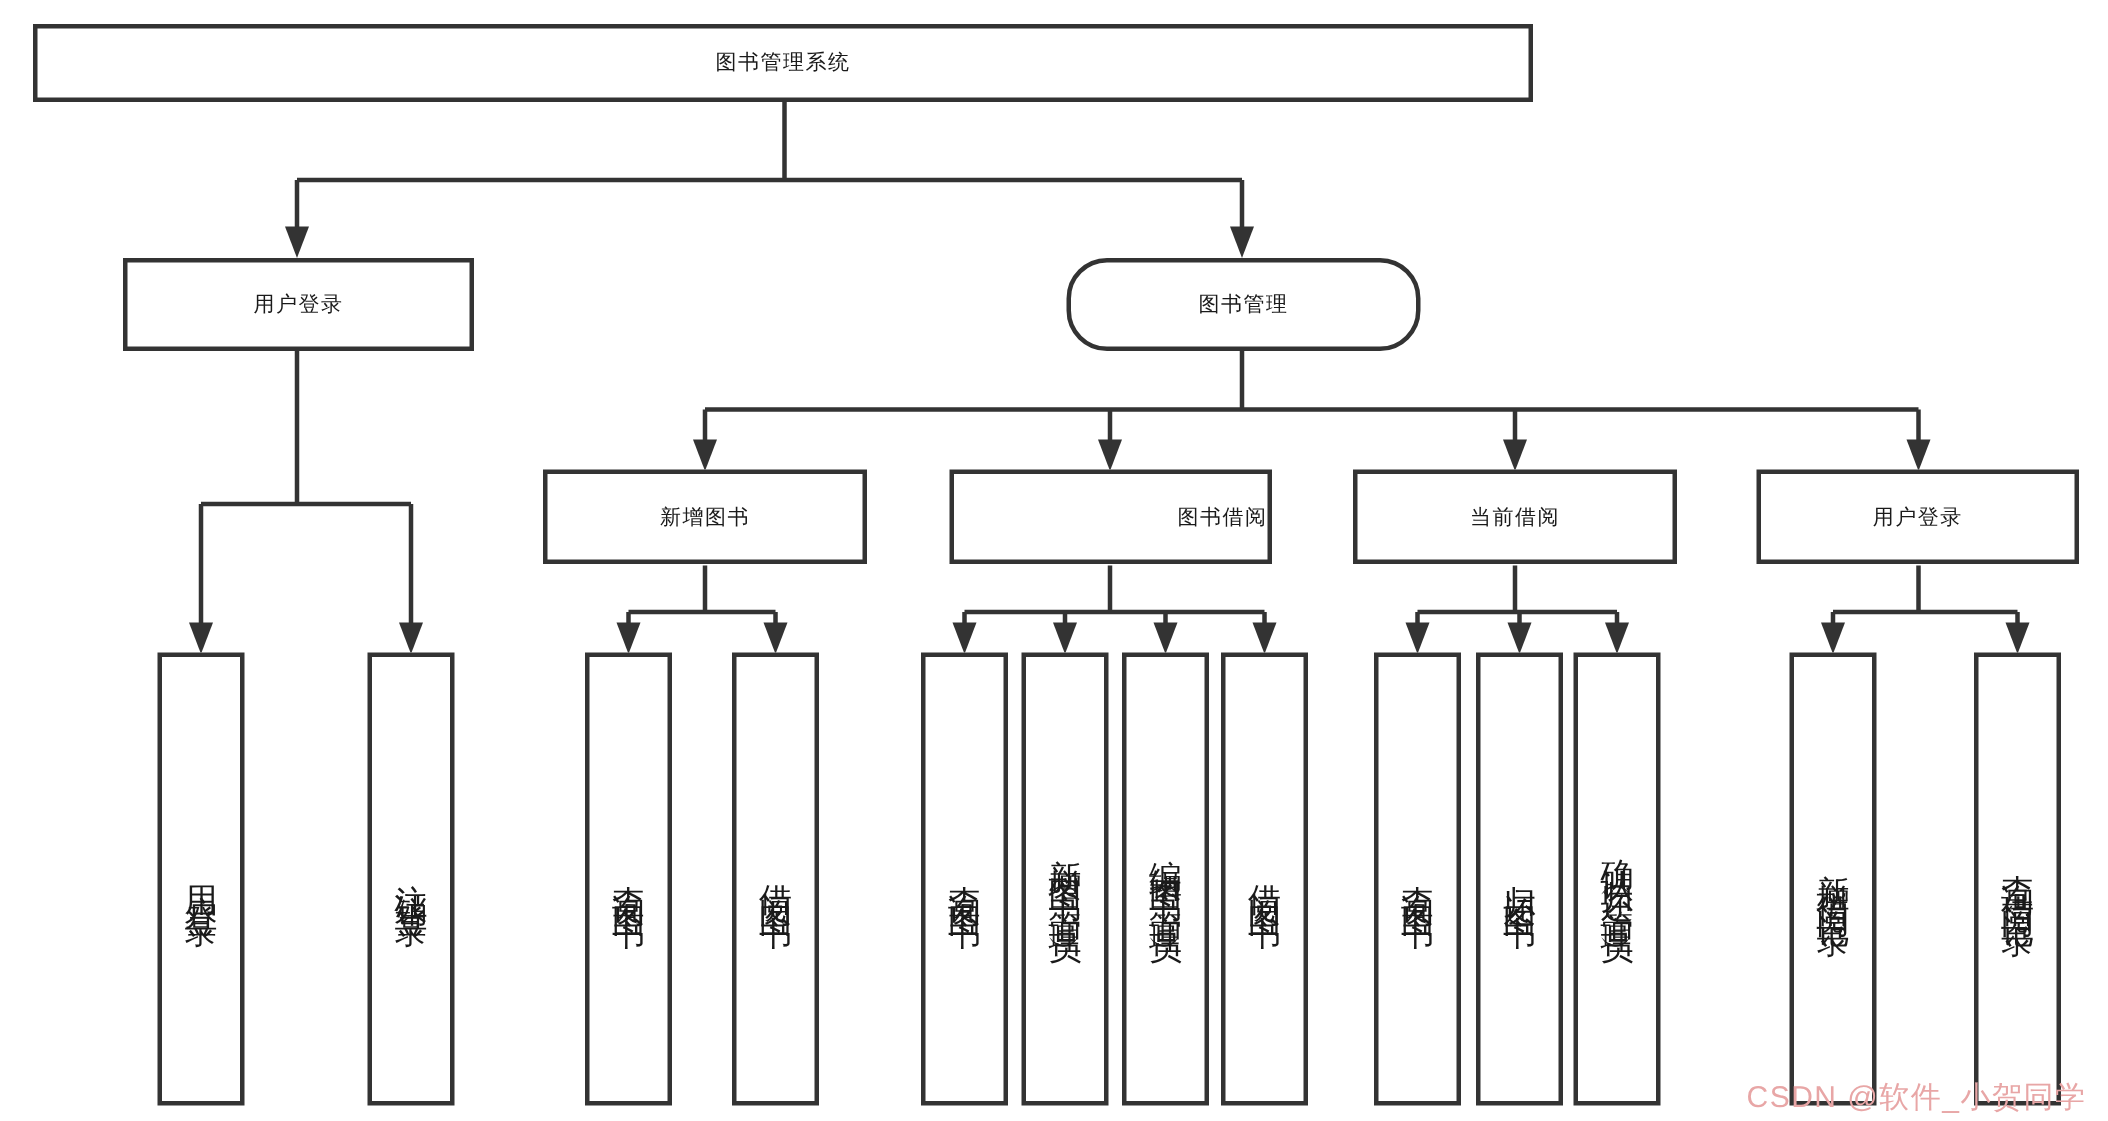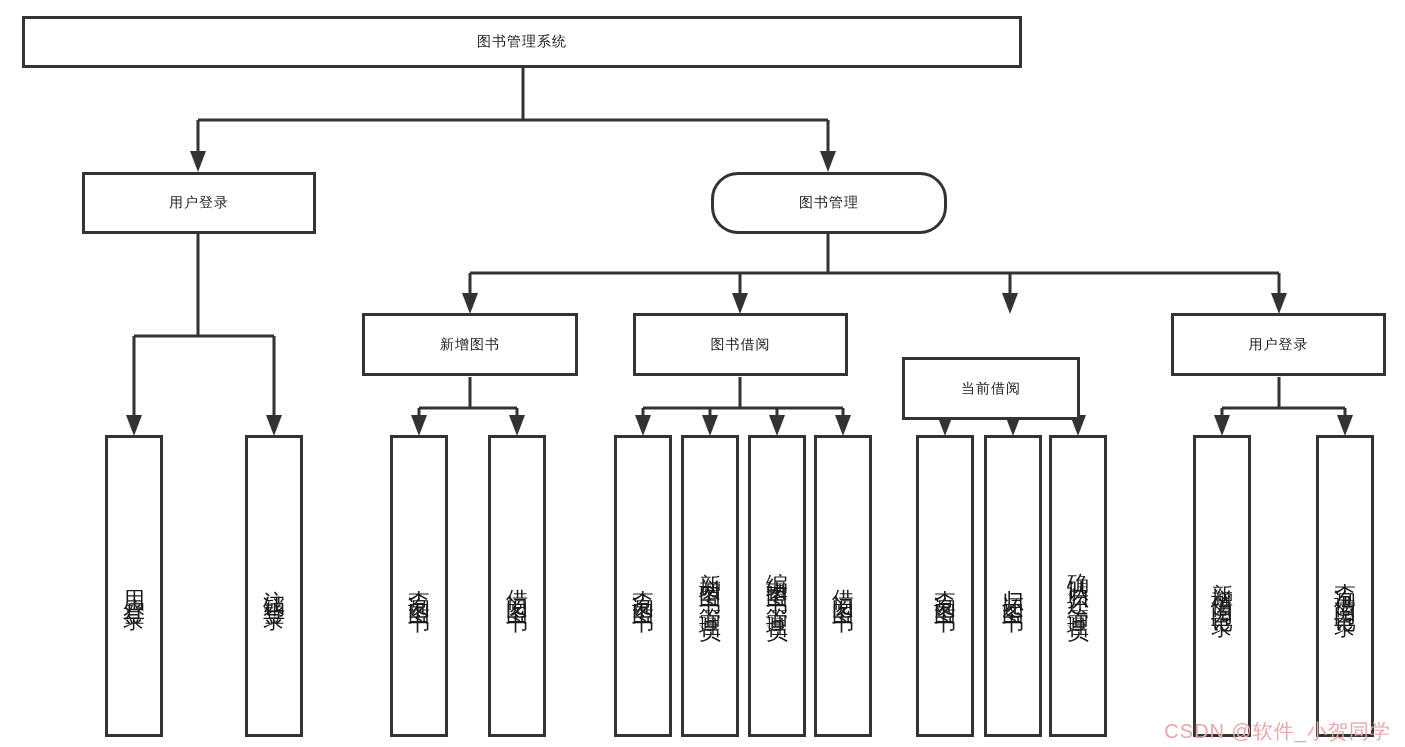--- a/index.html
+++ b/index.html
@@ -69,24 +69,24 @@
   <div class="node" style="left:82px;top:172px;width:234px;height:62px;">
     <span class="h-label">用户登录</span>
   </div>
   <div class="node" style="left:711px;top:172px;width:236px;height:62px;border-radius:27px;">
     <span class="h-label">图书管理</span>
   </div>
 
   <div class="node" style="left:362px;top:313px;width:216px;height:63px;">
     <span class="h-label">新增图书</span>
   </div>
-  <div class="node" style="left:633px;top:313px;width:215px;height:63px;">
+  <div class="node" style="left:633px;top:313px;width:215px;height:63px;justify-content:flex-end;">
     <span class="h-label">图书借阅</span>
   </div>
-  <div class="node" style="left:902px;top:313px;width:178px;height:63px;margin-top:44px;">
+  <div class="node" style="left:902px;top:313px;width:216px;height:63px;">
     <span class="h-label">当前借阅</span>
   </div>
   <div class="node" style="left:1171px;top:313px;width:215px;height:63px;">
     <span class="h-label">用户登录</span>
   </div>
 
   <div class="node leaf" style="left:105px;">
     <span class="v-label">用户登录</span>
   </div>
   <div class="node leaf" style="left:245px;">

